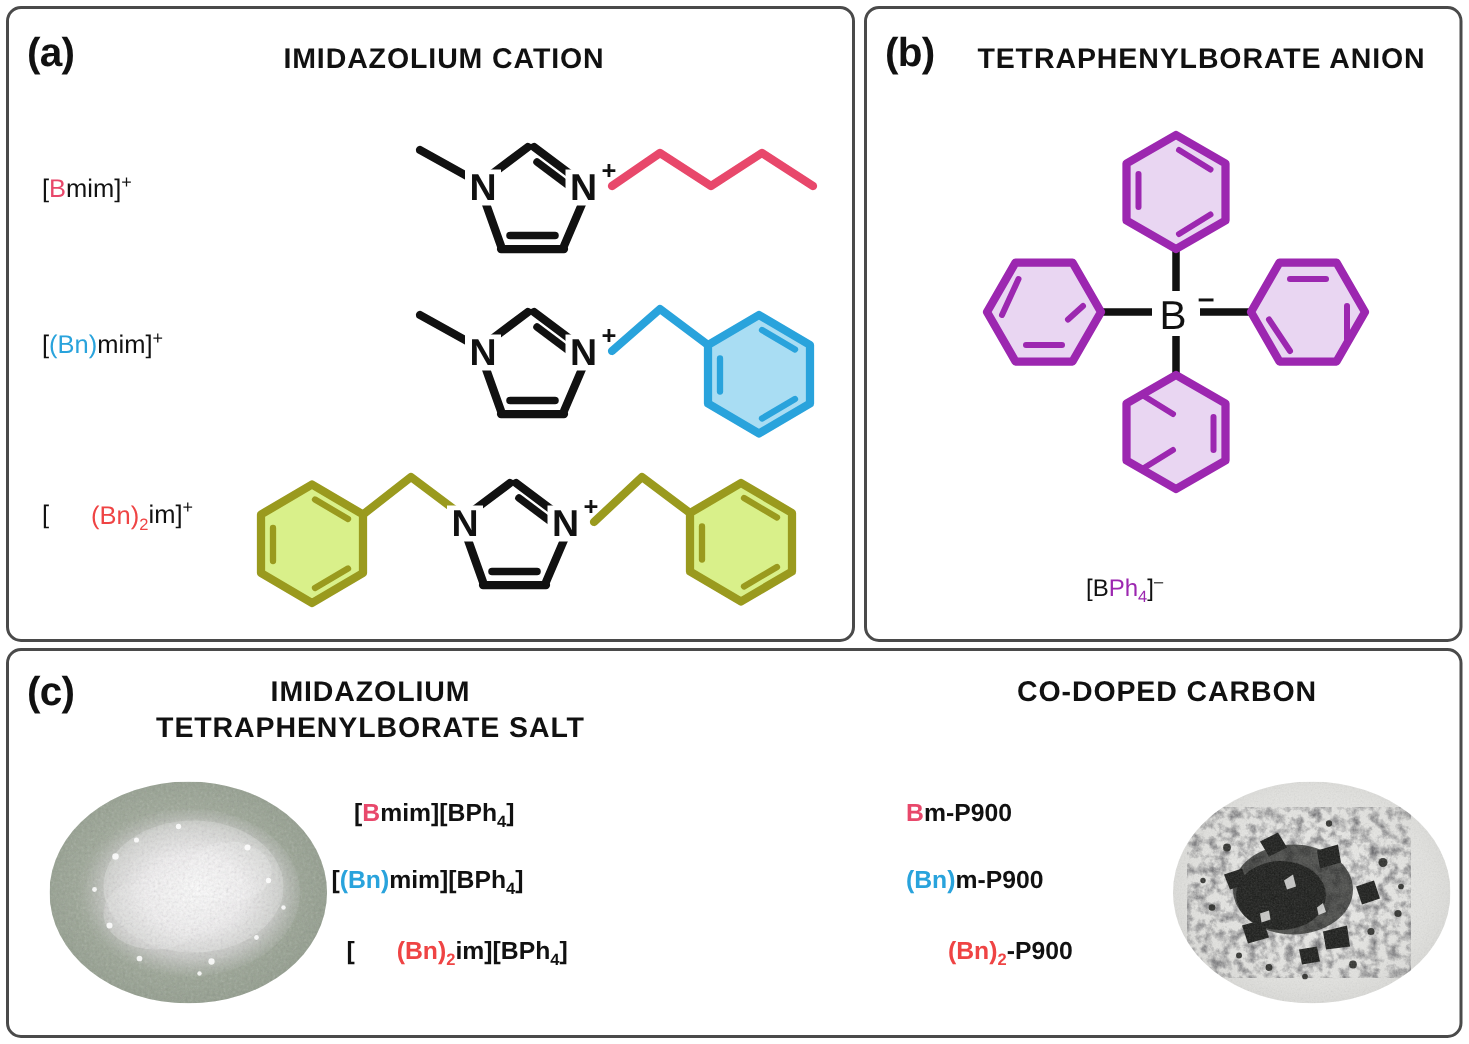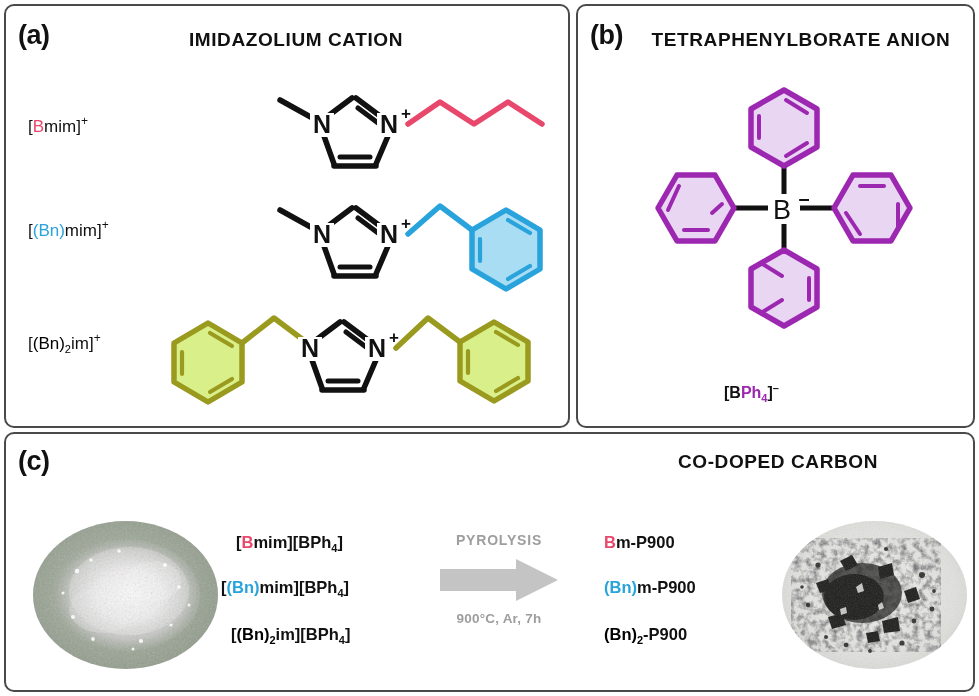--- a/index.html
+++ b/index.html
@@ -12,26 +12,26 @@
   #panel-c{left:4px;top:432px;width:971px;height:260px;}
 
   .panel-letter{position:absolute;font-weight:bold;font-size:27px;color:#111;letter-spacing:-0.5px;}
   .panel-title{position:absolute;font-weight:bold;font-size:19px;color:#111;letter-spacing:0.6px;text-align:center;line-height:1.28;}
 
   .row-label{position:absolute;font-weight:normal;font-size:17px;color:#111;white-space:nowrap;}
   .row-label sub{font-size:11px;}
   .row-label sup{font-size:12px;}
   .c-red{color:#E8486B;}
   .c-blue{color:#29A3DC;}
-  .c-olive{color:#000000;}
+  .c-olive{color:#ef4444;margin-left:28px;}
   .c-purple{color:#9C27B0;}
 
   .struct{position:absolute;}
 
-  .ion-label{position:absolute;font-weight:bold;font-size:16px;color:#111;white-space:nowrap;text-align:right;}
+  .ion-label{position:absolute;font-weight:normal;font-size:16px;color:#111;white-space:nowrap;text-align:right;}
   .ion-label sub{font-size:11px;}
   .ion-label sup{font-size:11px;}
 
   .salt-label{position:absolute;font-weight:bold;font-size:16.5px;color:#111;white-space:nowrap;}
   .salt-label sub{font-size:11px;}
   .prod-label{position:absolute;font-weight:bold;font-size:16.5px;color:#111;white-space:nowrap;}
   .prod-label sub{font-size:11px;}
 
   .arrow-wrap{position:absolute;left:424px;top:532px;width:150px;text-align:center;}
   .arrow-cap{font-weight:bold;font-size:14px;color:#9e9e9e;letter-spacing:0.8px;}
@@ -226,20 +226,24 @@
     </svg>
 
     <div class="ion-label" style="left:146px;top:376px;">
       <span>[</span><span>B</span><span class="c-purple"><span>Ph</span><sub>4</sub></span><span>]</span><sup>–</sup>
     </div>
   </div>
 
   <div class="panel" id="panel-c">
     <div class="panel-letter" style="left:12px;top:12px;">(c)</div>
 
+    <div class="panel-title" style="left:96px;top:16px;width:290px;">
+      <div>IMIDAZOLIUM</div>
+      <div>TETRAPHENYLBORATE SALT</div>
+    </div>
 
     <div class="panel-title" style="left:622px;top:16px;width:300px;">
       <div>CO-DOPED CARBON</div>
     </div>
   </div>
 
   <div class="photo" id="salt-photo">
     <svg width="185" height="148" viewBox="0 0 185 148">
       <defs>
         <radialGradient id="saltBg" cx="48%" cy="48%" r="62%">
@@ -287,27 +291,20 @@
   <div class="salt-label" style="left:236px;top:533px;">
     <span>[</span><span class="c-red">B</span><span>mim][BPh</span><sub>4</sub><span>]</span>
   </div>
   <div class="salt-label" style="left:221px;top:578px;">
     <span>[</span><span class="c-blue">(Bn)</span><span>mim][BPh</span><sub>4</sub><span>]</span>
   </div>
   <div class="salt-label" style="left:231px;top:625px;">
     <span>[</span><span class="c-olive"><span>(Bn)</span><sub>2</sub></span><span>im][BPh</span><sub>4</sub><span>]</span>
   </div>
 
-  <div class="arrow-wrap">
-    <div class="arrow-cap">PYROLYSIS</div>
-    <svg class="arrow-svg" width="122" height="46" viewBox="0 0 122 46">
-      <polygon points="2,12 78,12 78,2 120,23 78,44 78,34 2,34" fill="#C4C4C4"></polygon>
-    </svg>
-    <div class="arrow-cond">900°C, Ar, 7h</div>
-  </div>
 
   <div class="prod-label" style="left:604px;top:533px;">
     <span class="c-red">B</span><span>m-P900</span>
   </div>
   <div class="prod-label" style="left:604px;top:578px;">
     <span class="c-blue">(Bn)</span><span>m-P900</span>
   </div>
   <div class="prod-label" style="left:604px;top:625px;">
     <span class="c-olive"><span>(Bn)</span><sub>2</sub></span><span>-P900</span>
   </div>

